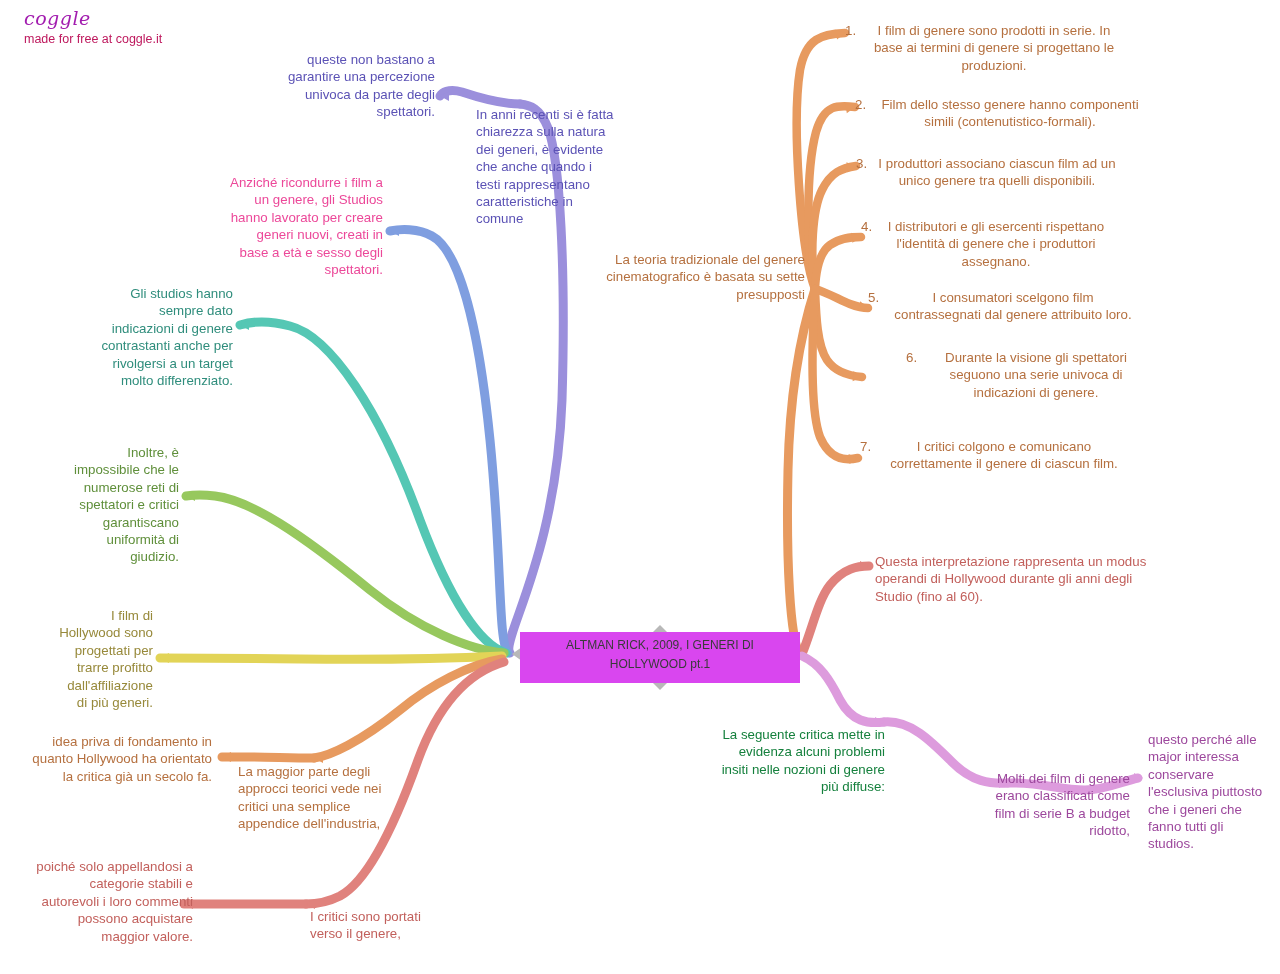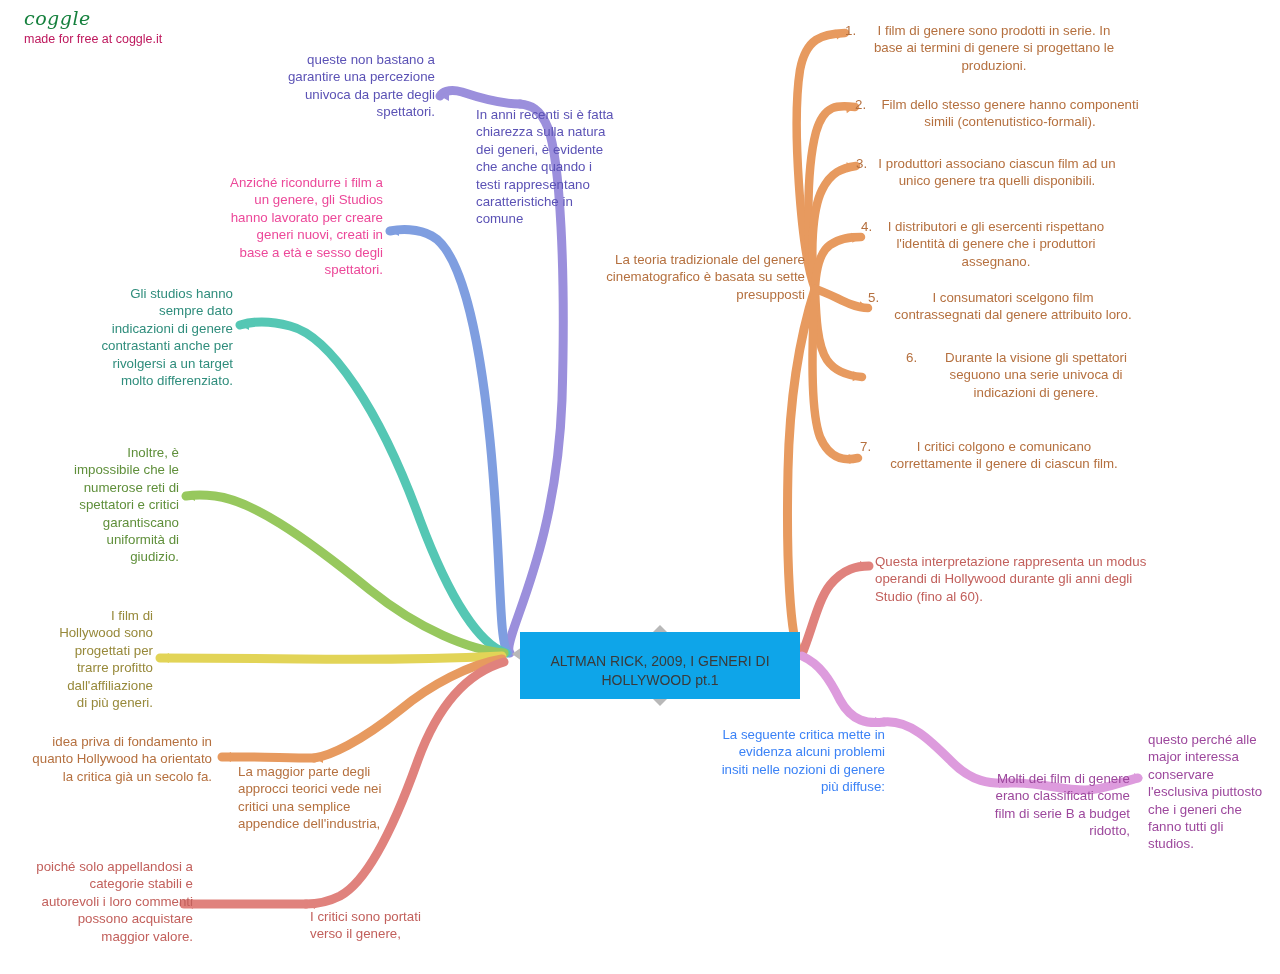--- a/index.html
+++ b/index.html
@@ -11,47 +11,47 @@
     position:relative;
   }
   #stage{position:absolute;left:0;top:0;width:1280px;height:974px;}
   #wires{position:absolute;left:0;top:0;width:1280px;height:974px;}
 
   .brand{position:absolute;left:24px;top:8px;}
   .brand-logo{
     font-family:"DejaVu Serif", serif;
     font-style:italic;
     font-size:19px;
-    color:#15803d;
+    color:#a21caf;
     letter-spacing:.5px;
     line-height:20px;
   }
   .brand-sub{
     font-size:12.5px;
     color:#be185d;
     line-height:16px;
     margin-top:3px;
   }
 
   .node{
     position:absolute;
     font-size:13.3px;
     line-height:17.4px;
   }
   .node.r{text-align:right;}
   .node.l{text-align:left;}
 
   .central{
     position:absolute;
-    background:#0ea5e9;
+    background:#d946ef;
     color:#3a3a3a;
-    font-size:14px;
+    font-size:12px;
     line-height:19px;
     text-align:center;
-    padding:20px 10px 9px;
+    padding:4px 10px 9px;
     box-sizing:border-box;
   }
   .cnub{position:absolute;width:0;height:0;}
   .cnub.top{
     border-left:7px solid transparent;border-right:7px solid transparent;
     border-top:7px solid #b8b8b8;
     left:50%;margin-left:-7px;top:100%;
   }
   .cnub.bot{
     border-left:7px solid transparent;border-right:7px solid transparent;
@@ -198,21 +198,21 @@
     <div class="row">
       <span class="num">7.</span>
       <span class="txt">I critici colgono e comunicano correttamente il genere di ciascun film.</span>
     </div>
   </div>
 
   <div class="node l" style="left:875px;top:553px;width:290px;color:#c2605c;">
     <span>Questa interpretazione rappresenta un modus operandi di Hollywood durante gli anni degli Studio (fino al 60).</span>
   </div>
 
-  <div class="node r" style="left:720px;top:726px;width:165px;color:#3b82f6;">
+  <div class="node r" style="left:720px;top:726px;width:165px;color:#15803d;">
     <span>La seguente critica mette in evidenza alcuni problemi insiti nelle nozioni di genere più diffuse:</span>
   </div>
 
   <div class="node l" style="left:980px;top:770px;width:150px;color:#9c479c;text-align:right;">
     <span>Molti dei film di genere erano classificati come film di serie B a budget ridotto,</span>
   </div>
 
   <div class="node l" style="left:1148px;top:731px;width:120px;color:#9c479c;">
     <span>questo perché alle major interessa conservare l'esclusiva piuttosto che i generi che fanno tutti gli studios.</span>
   </div>

